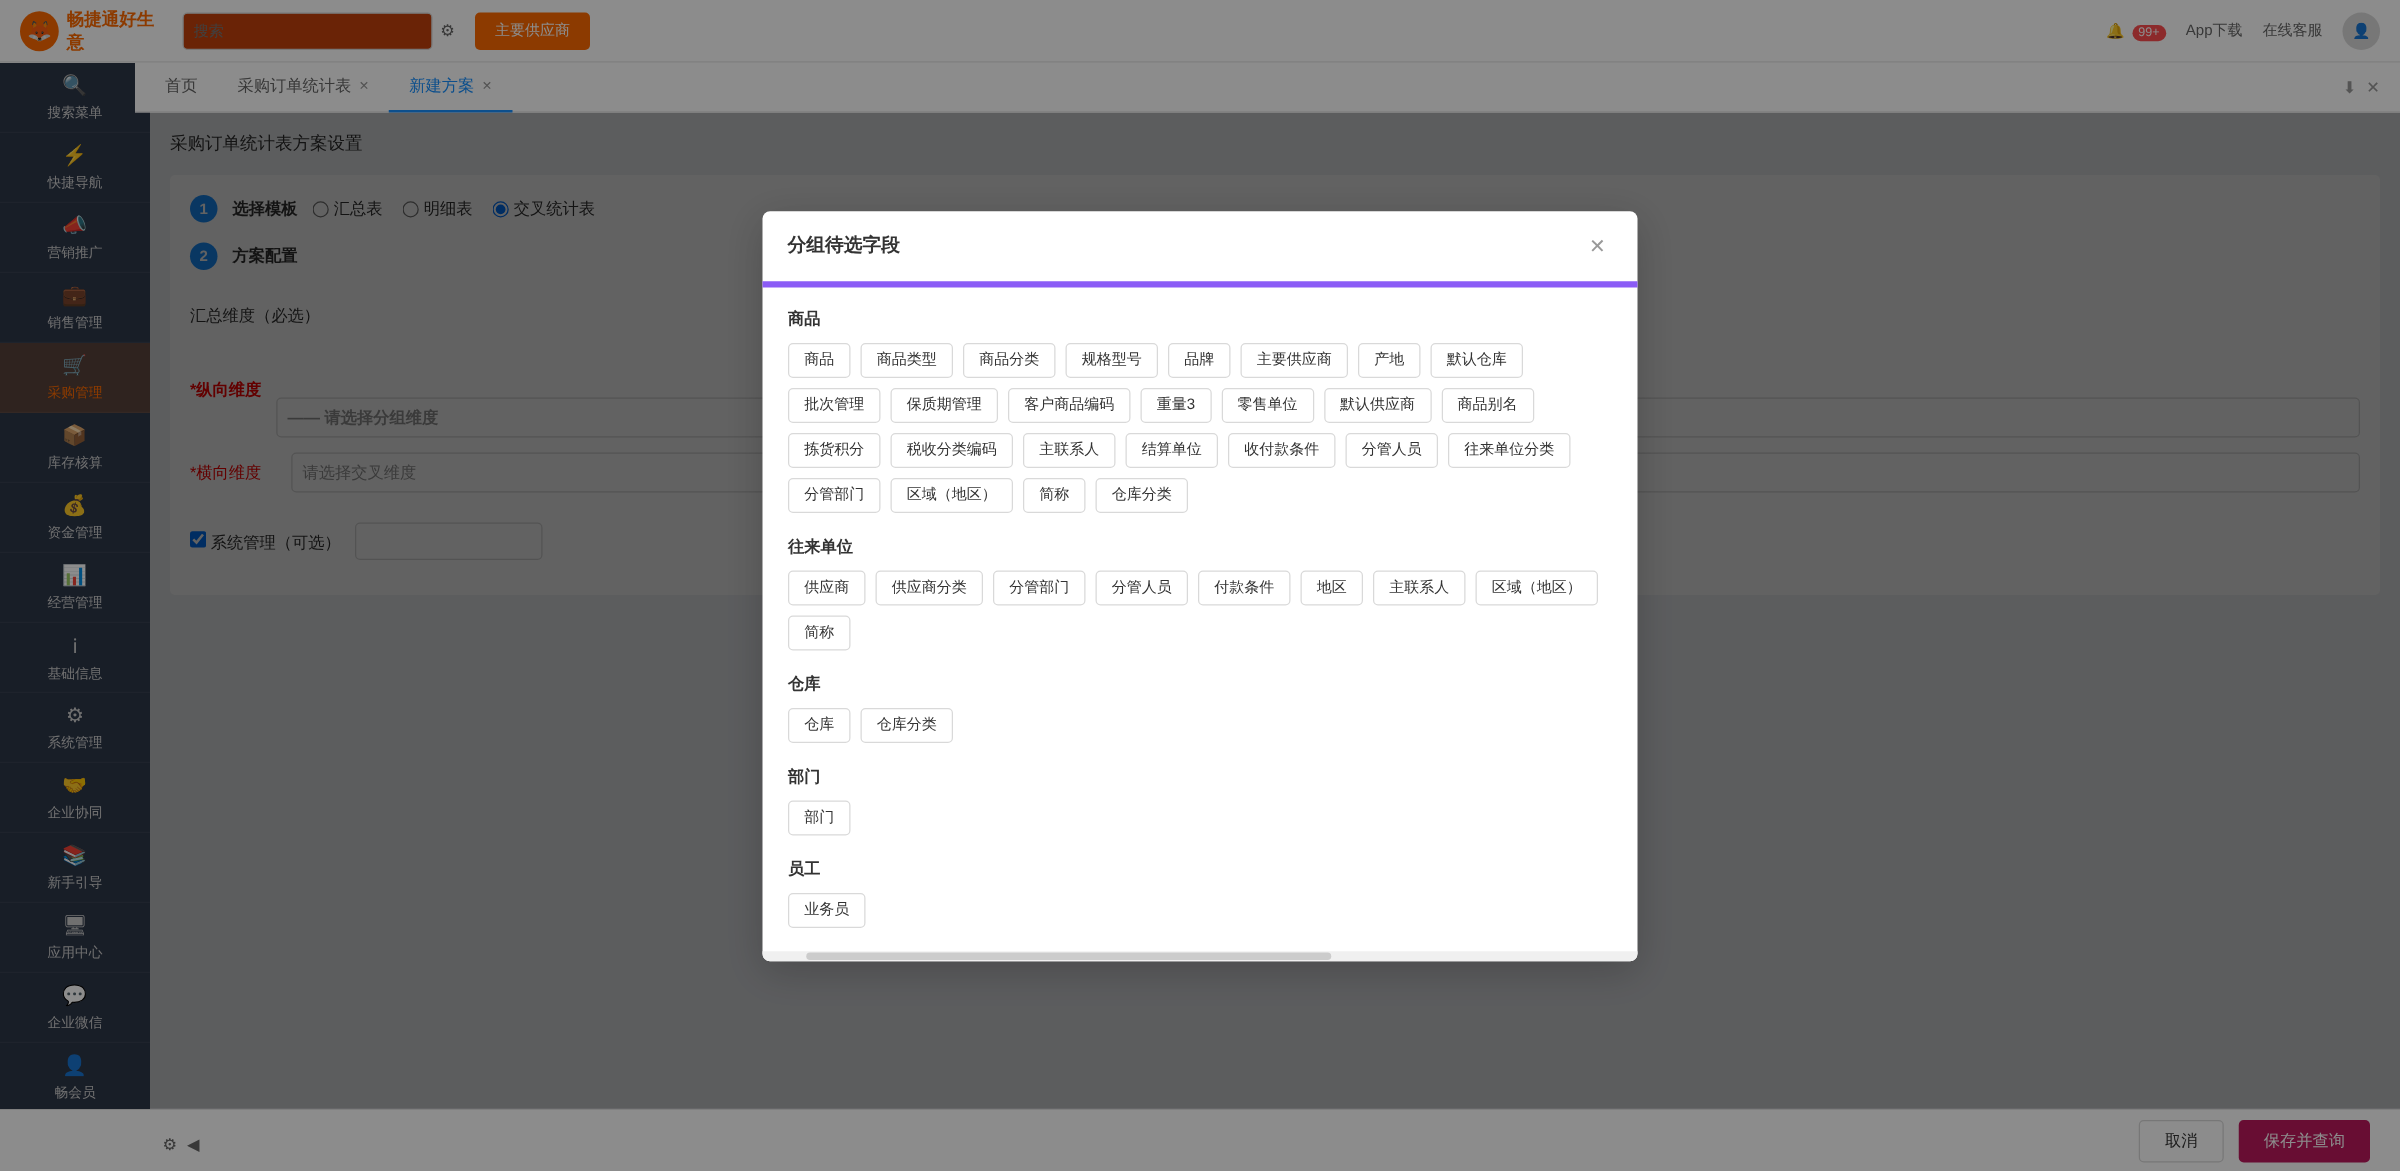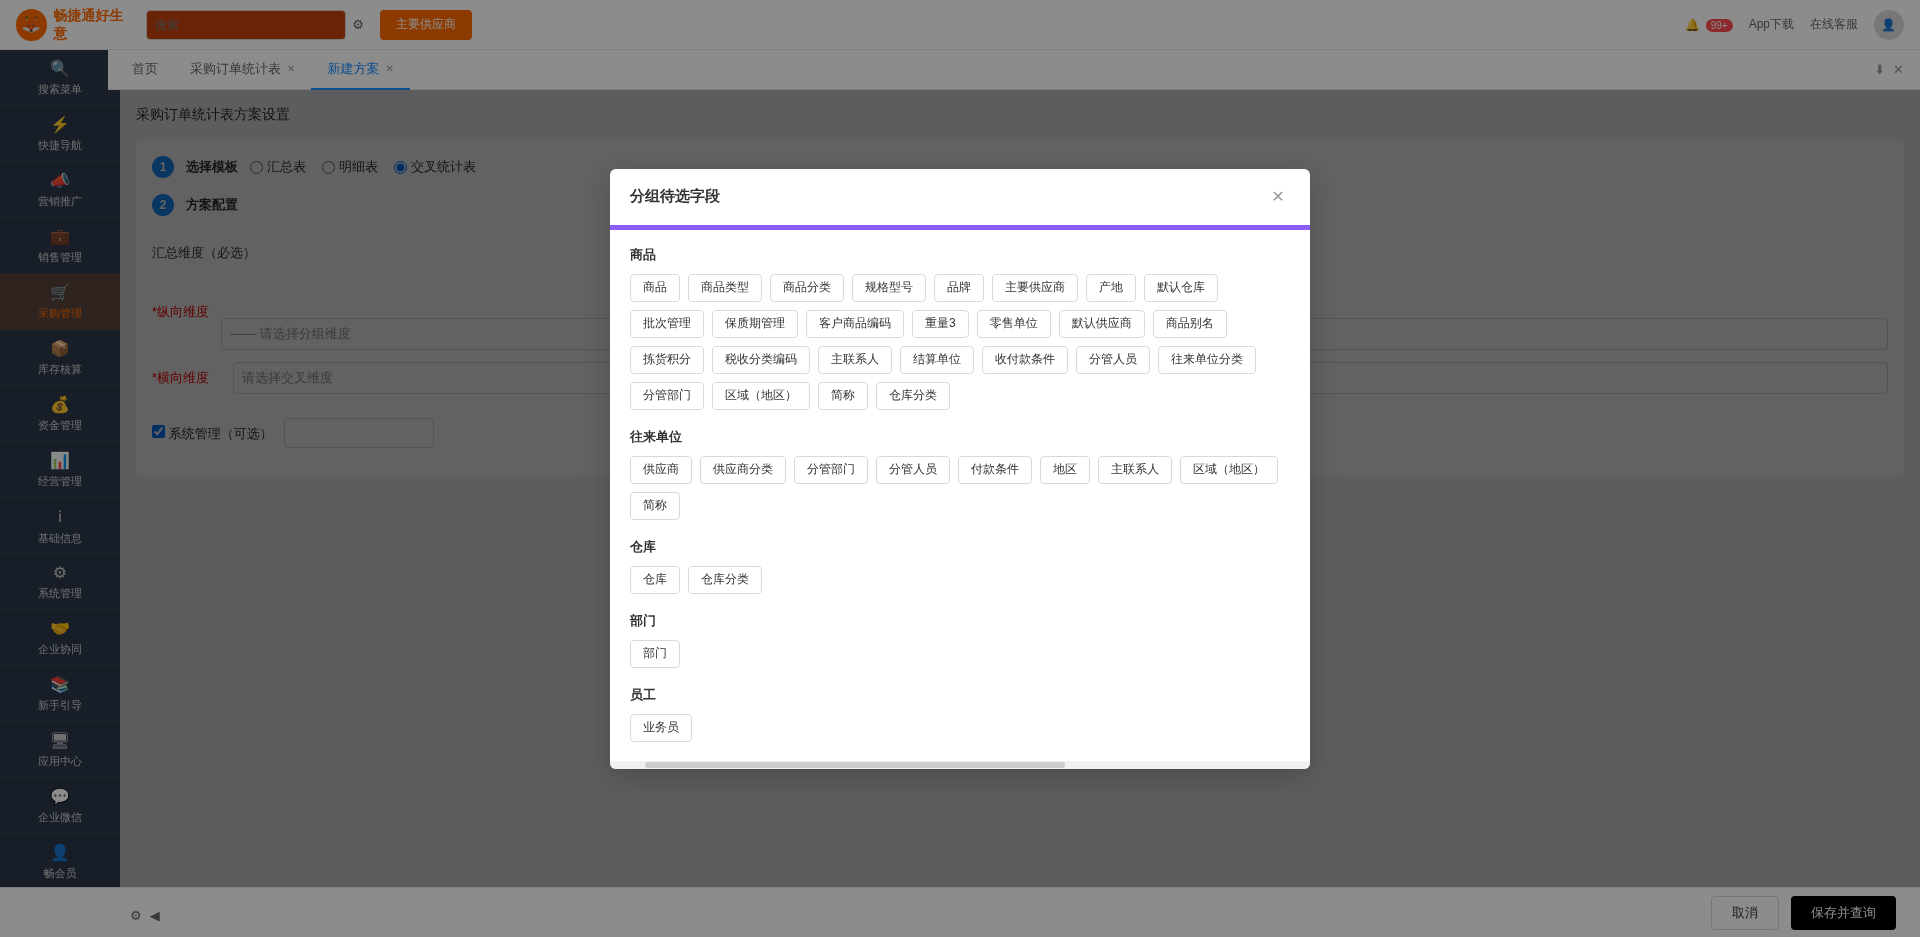--- a/index.html
+++ b/index.html
@@ -199,21 +199,21 @@
       border: 1px solid #d9d9d9;
       border-radius: 4px;
       cursor: pointer;
       font-size: 13px;
       color: #333;
       text-align: right;
     }
     .btn-save {
       height: 34px;
       padding: 0 20px;
-      background: #000000;
+      background: #be185d;
       border: none;
       border-radius: 4px;
       cursor: pointer;
       font-size: 13px;
       color: white;
     }
 
     
     .modal-overlay {
       position: fixed;
@@ -433,21 +433,21 @@
             <span>交叉统计表</span>
           </label>
       </div>
     </div>
     <div class="step-row">
       <div class="step-num">2</div>
       <div class="step-label">方案配置</div>
     </div>
     <div style="padding: 12px 0;">
       <div style="margin-bottom: 12px; font-size: 13px;">汇总维度（必选）</div>
-      <div style="display:flex; align-items:center; gap: 12px; margin-bottom: 12px;">
+      <div style="display:flex; align-items:center; gap: 12px; margin-bottom: 12px; font-weight: bold;">
         <span style="color:#f00; white-space:nowrap;">*纵向维度</span>
         <div style="flex:1; height:32px; border:1px solid #d9d9d9; border-radius:4px; display:flex; align-items:center; padding:0 8px; color:#999; background:#fff;margin-top:44px;">
           <span>——  请选择分组维度</span>
         </div>
       </div>
       <div style="display:flex; align-items:center; gap: 24px; margin-bottom: 12px;">
         <span style="color:#f00; white-space:nowrap;">*横向维度</span>
         <div style="flex:1; height:32px; border:1px solid #d9d9d9; border-radius:4px; display:flex; align-items:center; padding:0 8px; color:#999; background:#fff;">
           <span>请选择交叉维度</span>
         </div>

